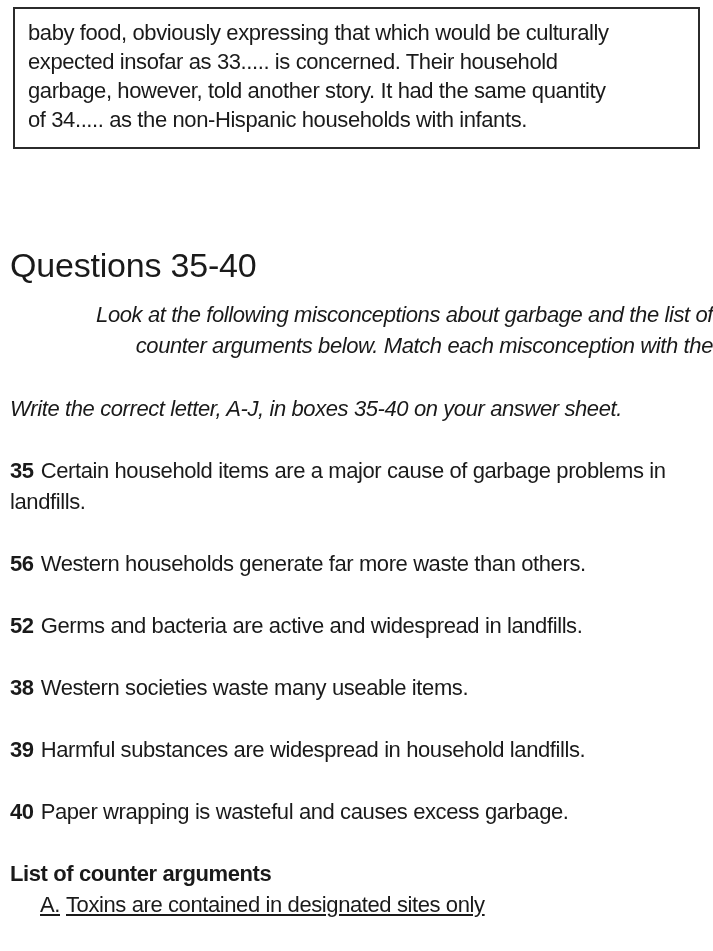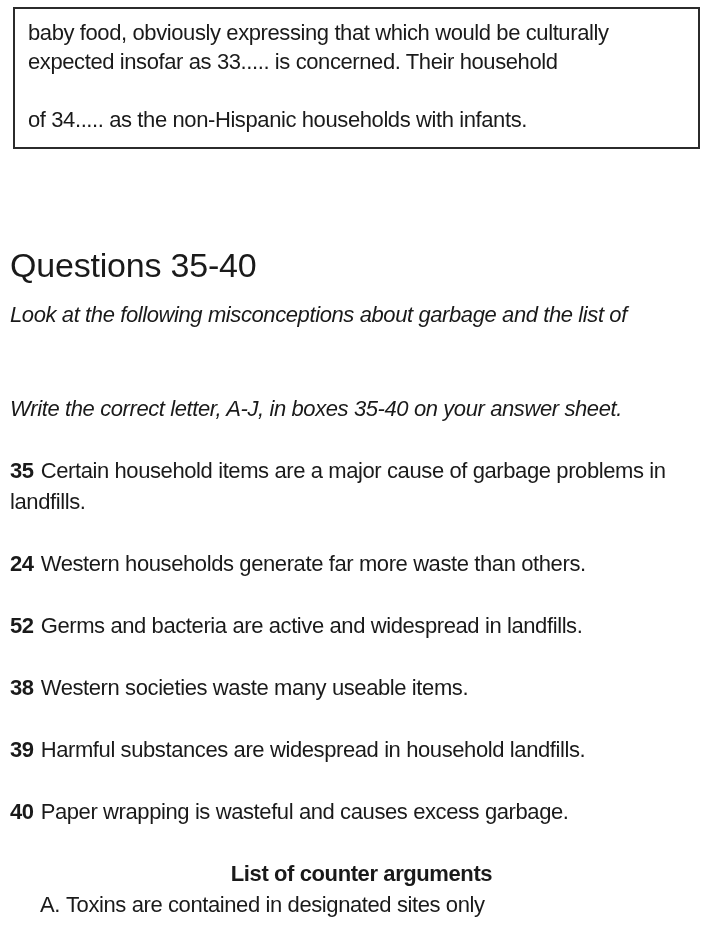--- a/index.html
+++ b/index.html
@@ -38,20 +38,21 @@
     line-height: 38px;
     letter-spacing: -0.2px;
   }
   
   .instruction-match {
     margin: 15px 0 16px 10px;
     font-style: italic;
     line-height: 31px;
     white-space: nowrap;
     overflow: hidden;
+    text-align: right;
   }
   .instruction-write {
     margin: 32px 0 0 10px;
     font-style: italic;
     line-height: 31px;
     white-space: nowrap;
     overflow: hidden;
   }
   .instruction-write .blank-bold,
   .instruction-write b {
@@ -69,58 +70,58 @@
   }
   .qnum {
     font-weight: bold;
     margin-right: 7px;
   }
   
   .list-heading {
     margin: 31px 0 0 10px;
     font-weight: bold;
     line-height: 31px;
-    text-align: center;
   }
   .counter-item {
     margin: 0 0 0 40px;
     line-height: 31px;
+    text-decoration: underline;
   }
   .counter-letter {
     margin-right: 6px;
   }
   p { margin-bottom: 0; margin-right: 0; }
 </style>
 </head>
 <body>
 
 <div class="passage-box">
   <span>baby food, obviously expressing that which would be culturally</span><br>
   <span>expected insofar as </span><span class="blank-bold">33.....</span><span> is concerned. Their household</span><br>
-  <br>
+  <span>garbage, however, told another story. It had the same quantity</span><br>
   <span>of </span><span class="blank-bold">34.....</span><span> as the non-Hispanic households with infants.</span>
 </div>
 
 <h1 class="section-heading">Questions 35-40</h1>
 
 <p class="instruction-match">
   <span>Look at the following misconceptions about garbage and the list of</span><br>
-  <br>
+  <span>counter arguments below. Match each misconception with the</span><br>
 </p>
 
 <p class="instruction-write">
   <span>Write the correct letter, </span><span class="blank-bold">A-J</span><span>, in boxes </span><span class="blank-bold">35-40</span><span> on your answer sheet.</span>
 </p>
 
 <p class="question">
   <span class="qnum">35</span><span>Certain household items are a major cause of garbage problems in landfills.</span>
 </p>
 
 <p class="question">
-  <span class="qnum">24</span><span>Western households generate far more waste than others.</span>
+  <span class="qnum">56</span><span>Western households generate far more waste than others.</span>
 </p>
 
 <p class="question">
   <span class="qnum">52</span><span>Germs and bacteria are active and widespread in landfills.</span>
 </p>
 
 <p class="question">
   <span class="qnum">38</span><span>Western societies waste many useable items.</span>
 </p>
 

